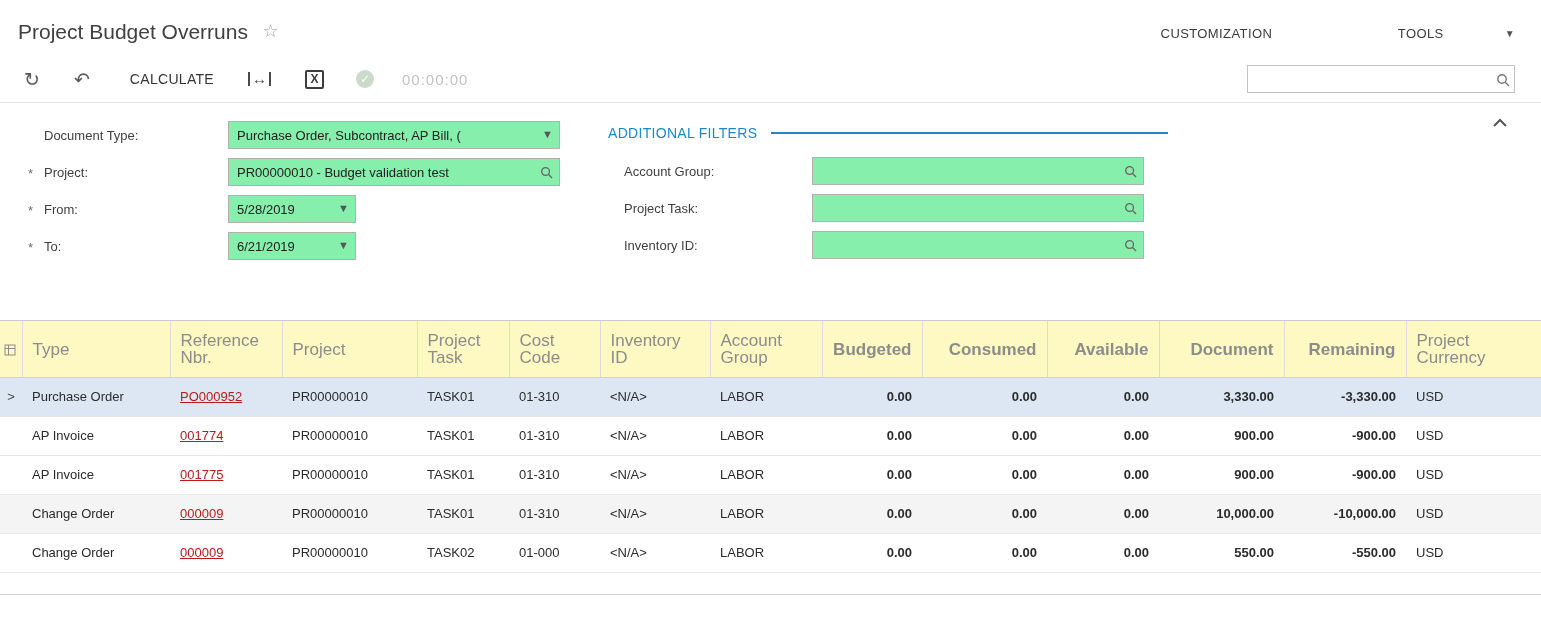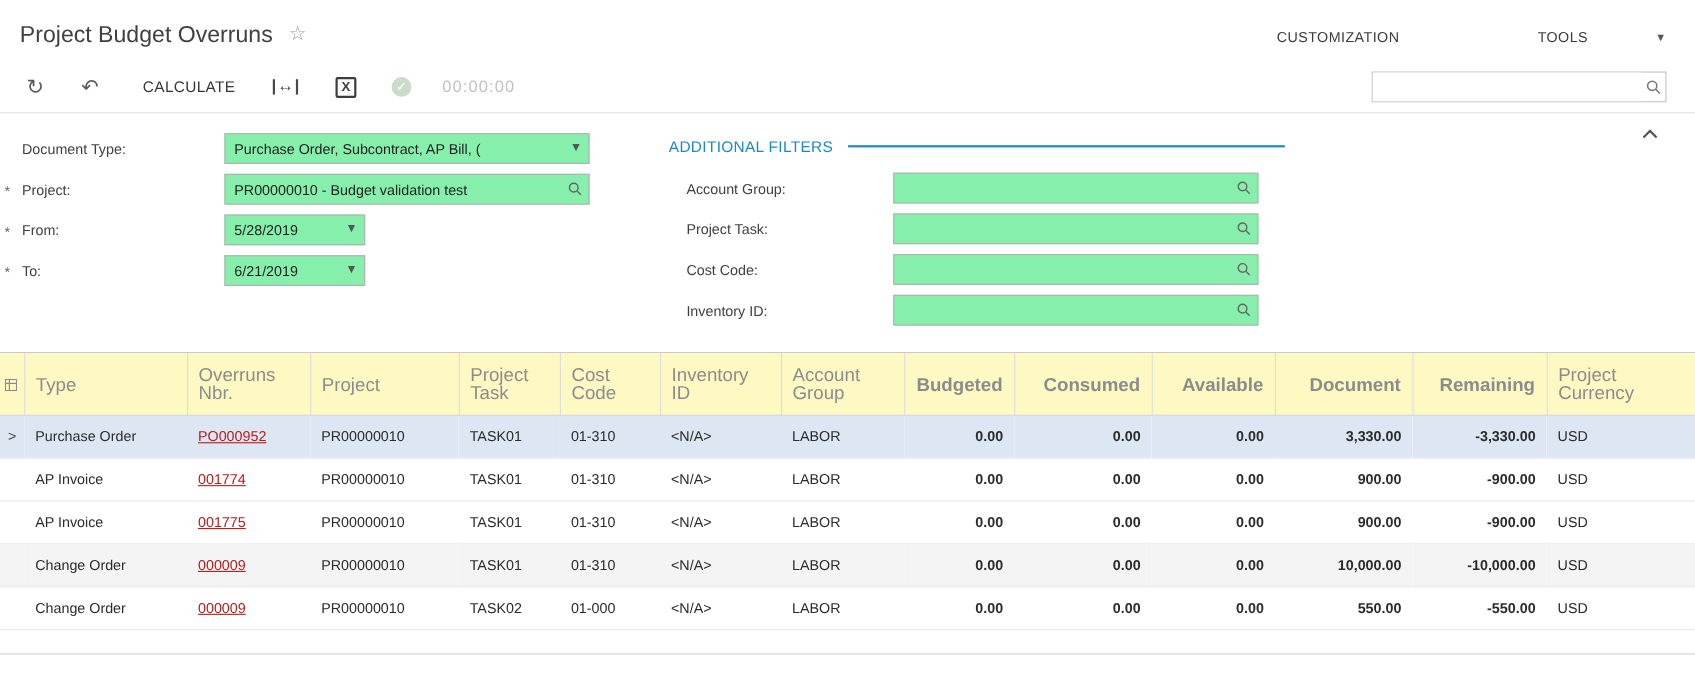--- a/index.html
+++ b/index.html
@@ -28,21 +28,21 @@
   .searchbox { position:absolute; right:26px; top:9px; width:268px; height:28px;
     border:1px solid #c3c3c3; display:flex; align-items:center; }
   .searchbox input { flex:1; border:none; outline:none; height:100%; padding:0 8px; font-size:13px;
     font-family:inherit; }
   .mag { width:22px; text-align:center; color:#777; cursor:pointer; flex:0 0 22px; }
 
   
   .filter-panel { position:relative; border-top:1px solid #e2e2e2; padding:18px 0 16px 0; height:218px; }
   .collapse-btn { position:absolute; top:10px; right:34px; cursor:pointer; color:#555; }
   .filters-flex { display:flex; }
-  .fcol-left { width:608px; }
+  .fcol-left { width:608px; padding-left:24px; }
   .frow { display:flex; align-items:center; margin-bottom:9px; height:28px; }
   .flabel { width:204px; font-size:13px; color:#3f3f3f; position:relative; padding-left:20px; }
   .req-star { position:absolute; left:4px; top:1px; color:#6d6d6d; font-size:13px; }
   .combo { position:relative; height:28px; border:1px solid #b1b1b1; background:#86efac; font-size:13px;
     color:#222; padding:6px 26px 0 8px; cursor:text; white-space:nowrap; overflow:hidden; }
   .combo.w-lg { width:332px; }
   .combo.w-sm { width:128px; }
   .combo-icon { position:absolute; right:6px; top:6px; color:#555; font-size:11px; cursor:pointer; }
   .fcol-right { width:560px; }
   .af-head { display:flex; align-items:center; margin:2px 0 14px 0; height:20px; }
@@ -155,32 +155,20 @@
           <span class="combo-icon">
             <svg class="icon-svg" width="13" height="13" viewBox="0 0 14 14">
                 <circle cx="6" cy="6" r="4.2" fill="none" stroke="#666" stroke-width="1.4"></circle>
                 <line x1="9.2" y1="9.2" x2="13" y2="13" stroke="#666" stroke-width="1.4"></line>
               </svg>
           </span>
         </div>
       </div>
       <div class="frow">
         <span class="flabel">Project Task:</span>
-        <div class="combo w-lg">
-          <span></span>
-          <span class="combo-icon">
-            <svg class="icon-svg" width="13" height="13" viewBox="0 0 14 14">
-                <circle cx="6" cy="6" r="4.2" fill="none" stroke="#666" stroke-width="1.4"></circle>
-                <line x1="9.2" y1="9.2" x2="13" y2="13" stroke="#666" stroke-width="1.4"></line>
-              </svg>
-          </span>
-        </div>
-      </div>
-      <div class="frow">
-        <span class="flabel">Cost Code:</span>
         <div class="combo w-lg">
           <span></span>
           <span class="combo-icon">
             <svg class="icon-svg" width="13" height="13" viewBox="0 0 14 14">
                 <circle cx="6" cy="6" r="4.2" fill="none" stroke="#666" stroke-width="1.4"></circle>
                 <line x1="9.2" y1="9.2" x2="13" y2="13" stroke="#666" stroke-width="1.4"></line>
               </svg>
           </span>
         </div>
       </div>
@@ -221,21 +209,21 @@
     <thead>
       <tr>
         <th class="sel-col">
           <svg class="icon-svg" width="12" height="12" viewBox="0 0 12 12">
               <rect x="1" y="1" width="10" height="10" fill="none" stroke="#8c8c8c" stroke-width="1"></rect>
               <line x1="1" y1="4.5" x2="11" y2="4.5" stroke="#8c8c8c" stroke-width="1"></line>
               <line x1="4.5" y1="1" x2="4.5" y2="11" stroke="#8c8c8c" stroke-width="1"></line>
             </svg>
         </th>
         <th>Type</th>
-        <th>Overruns Nbr.</th>
+        <th>Reference Nbr.</th>
         <th>Project</th>
         <th>Project Task</th>
         <th>Cost Code</th>
         <th>Inventory ID</th>
         <th>Account Group</th>
         <th class="num">Budgeted</th>
         <th class="num">Consumed</th>
         <th class="num">Available</th>
         <th class="num">Document</th>
         <th class="num">Remaining</th>

